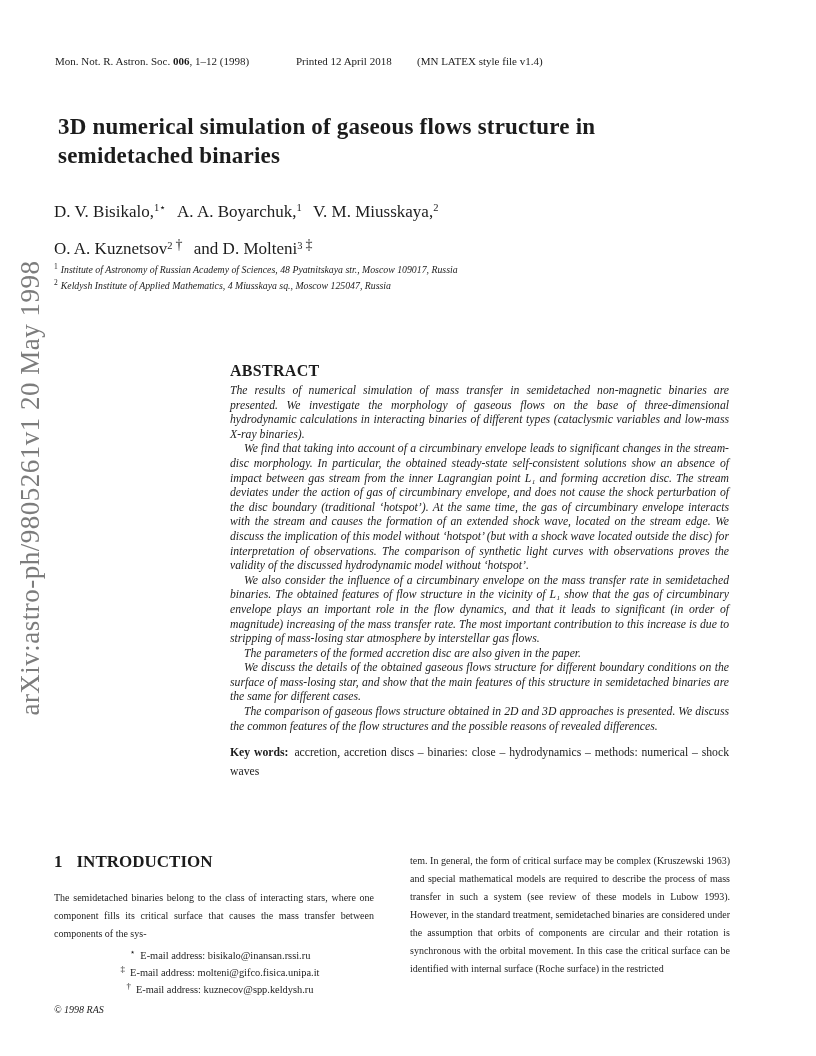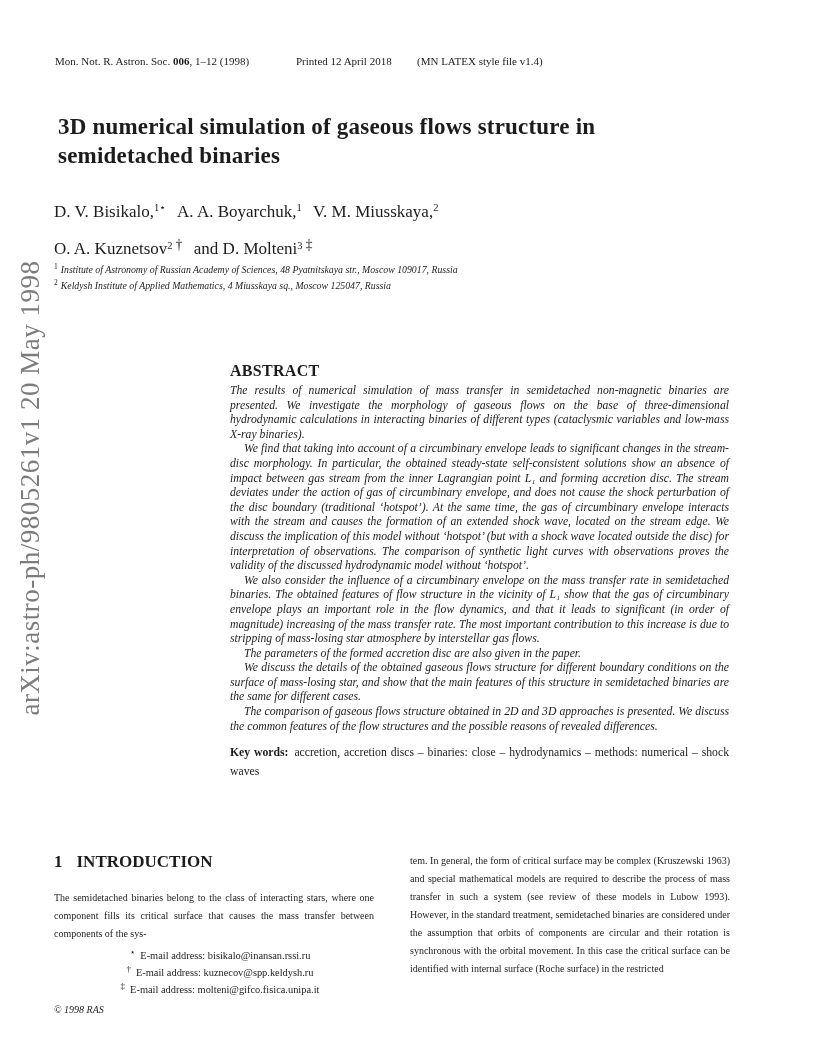--- a/index.html
+++ b/index.html
@@ -101,19 +101,19 @@
       <h3><span class="secnum">1</span><span>INTRODUCTION</span></h3>
       <p>The semidetached binaries belong to the class of interacting stars, where one component fills its critical surface that causes the mass transfer between components of the sys-</p>
     </div>
     <div class="col">
       <p>tem. In general, the form of critical surface may be complex (Kruszewski 1963) and special mathematical models are required to describe the process of mass transfer in such a system (see review of these models in Lubow 1993). However, in the standard treatment, semidetached binaries are considered under the assumption that orbits of components are circular and their rotation is synchronous with the orbital movement. In this case the critical surface can be identified with internal surface (Roche surface) in the restricted</p>
     </div>
   </div>
 
   <div class="footnotes">
     <div><span class="fn-marker">⋆</span><span>E-mail address: bisikalo@inansan.rssi.ru</span></div>
+    <div><span class="fn-marker">‡</span><span>E-mail address: molteni@gifco.fisica.unipa.it</span></div>
     <div><span class="fn-marker">†</span><span>E-mail address: kuznecov@spp.keldysh.ru</span></div>
-    <div><span class="fn-marker">‡</span><span>E-mail address: molteni@gifco.fisica.unipa.it</span></div>
   </div>
 
   <div class="copyright">© 1998 RAS</div>
 
 </div>
 
 </body></html>

